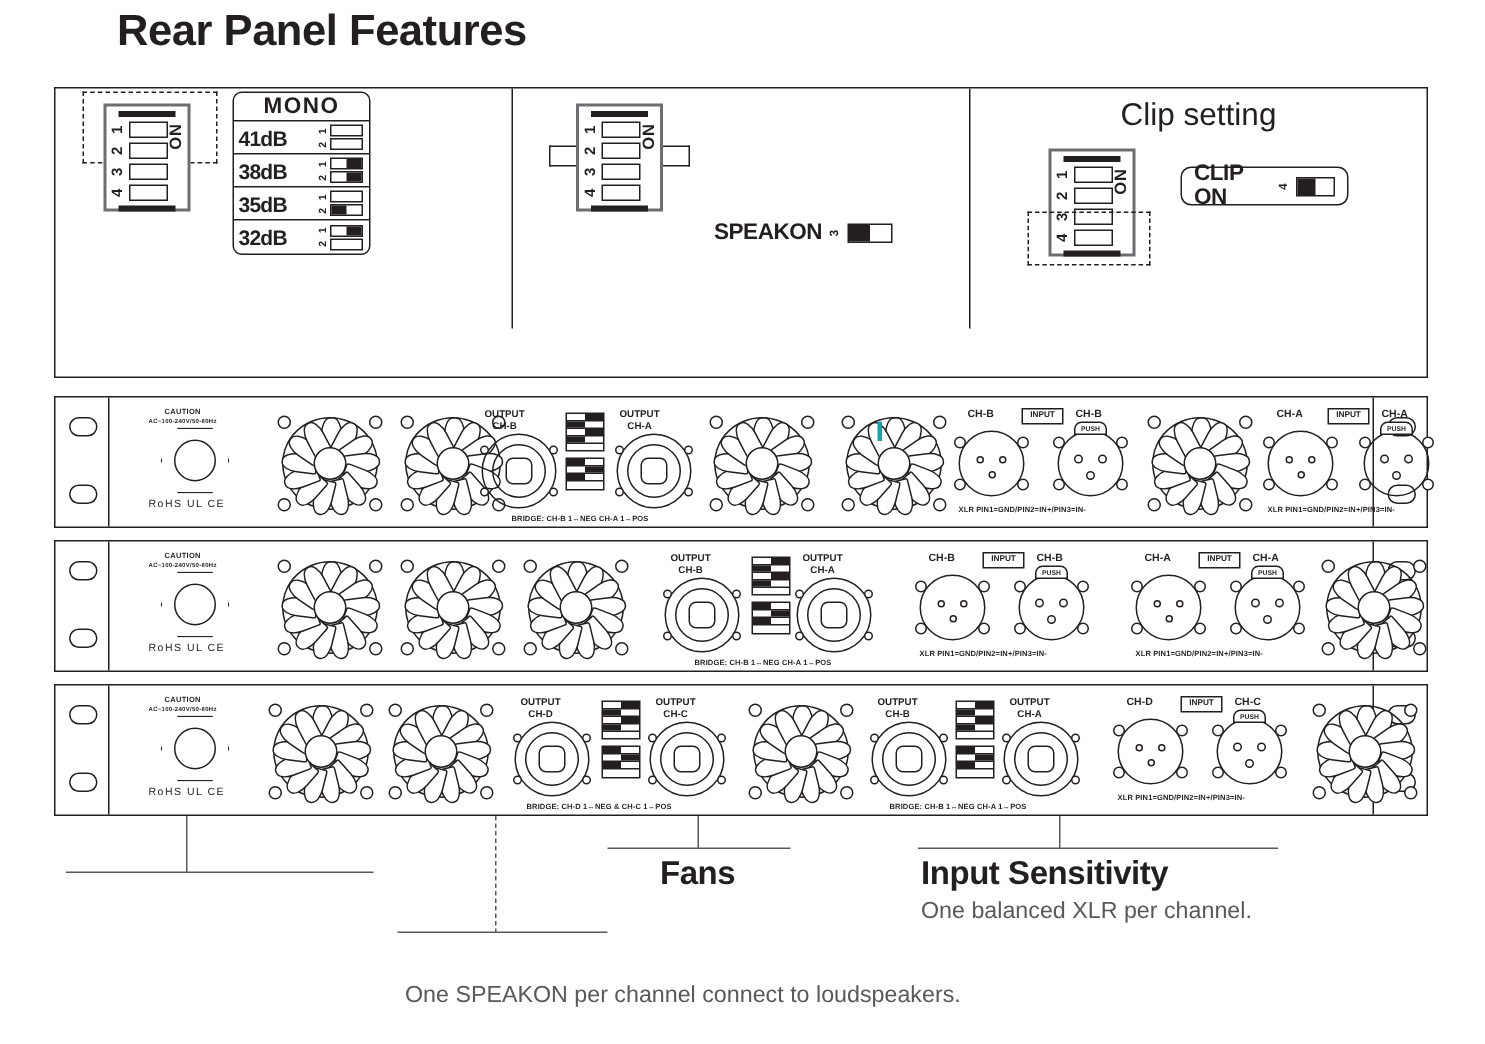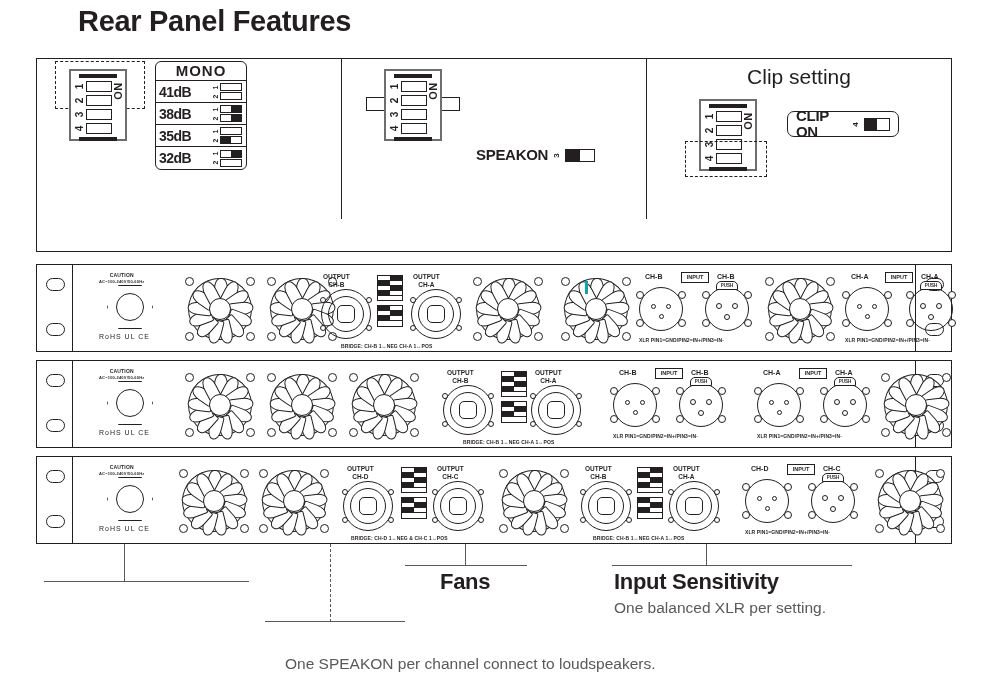--- a/index.html
+++ b/index.html
@@ -1222,24 +1222,24 @@
           <span class="hub" style="width:22px;height:22px;"></span>
         </div>
     </div>
   </div>
 
   <div class="lead v" style="left:124px;top:544px;height:38px;"></div>
   <div class="lead h" style="left:44px;top:581px;width:205px;"></div>
 
   <div class="lead dash-v" style="left:330px;top:544px;height:78px;"></div>
   <div class="lead h" style="left:265px;top:621px;width:140px;"></div>
-  <div class="callout-sub" style="left:285px;top:653px;">One SPEAKON per channel connect to loudspeakers.</div>
+  <div class="callout-sub" style="left:270px;top:653px;">One SPEAKON per channel connect to loudspeakers.</div>
 
   <div class="lead v" style="left:465px;top:544px;height:22px;"></div>
   <div class="lead h" style="left:405px;top:565px;width:122px;"></div>
   <div class="callout-title" style="left:440px;top:569px;">Fans</div>
 
   <div class="lead v" style="left:706px;top:544px;height:22px;"></div>
   <div class="lead h" style="left:612px;top:565px;width:240px;"></div>
   <div class="callout-title" style="left:614px;top:569px;">Input Sensitivity</div>
-  <div class="callout-sub" style="left:614px;top:597px;">One balanced XLR per setting.</div>
+  <div class="callout-sub" style="left:614px;top:597px;">One balanced XLR per channel.</div>
 
 </div>
 
 </body></html>

